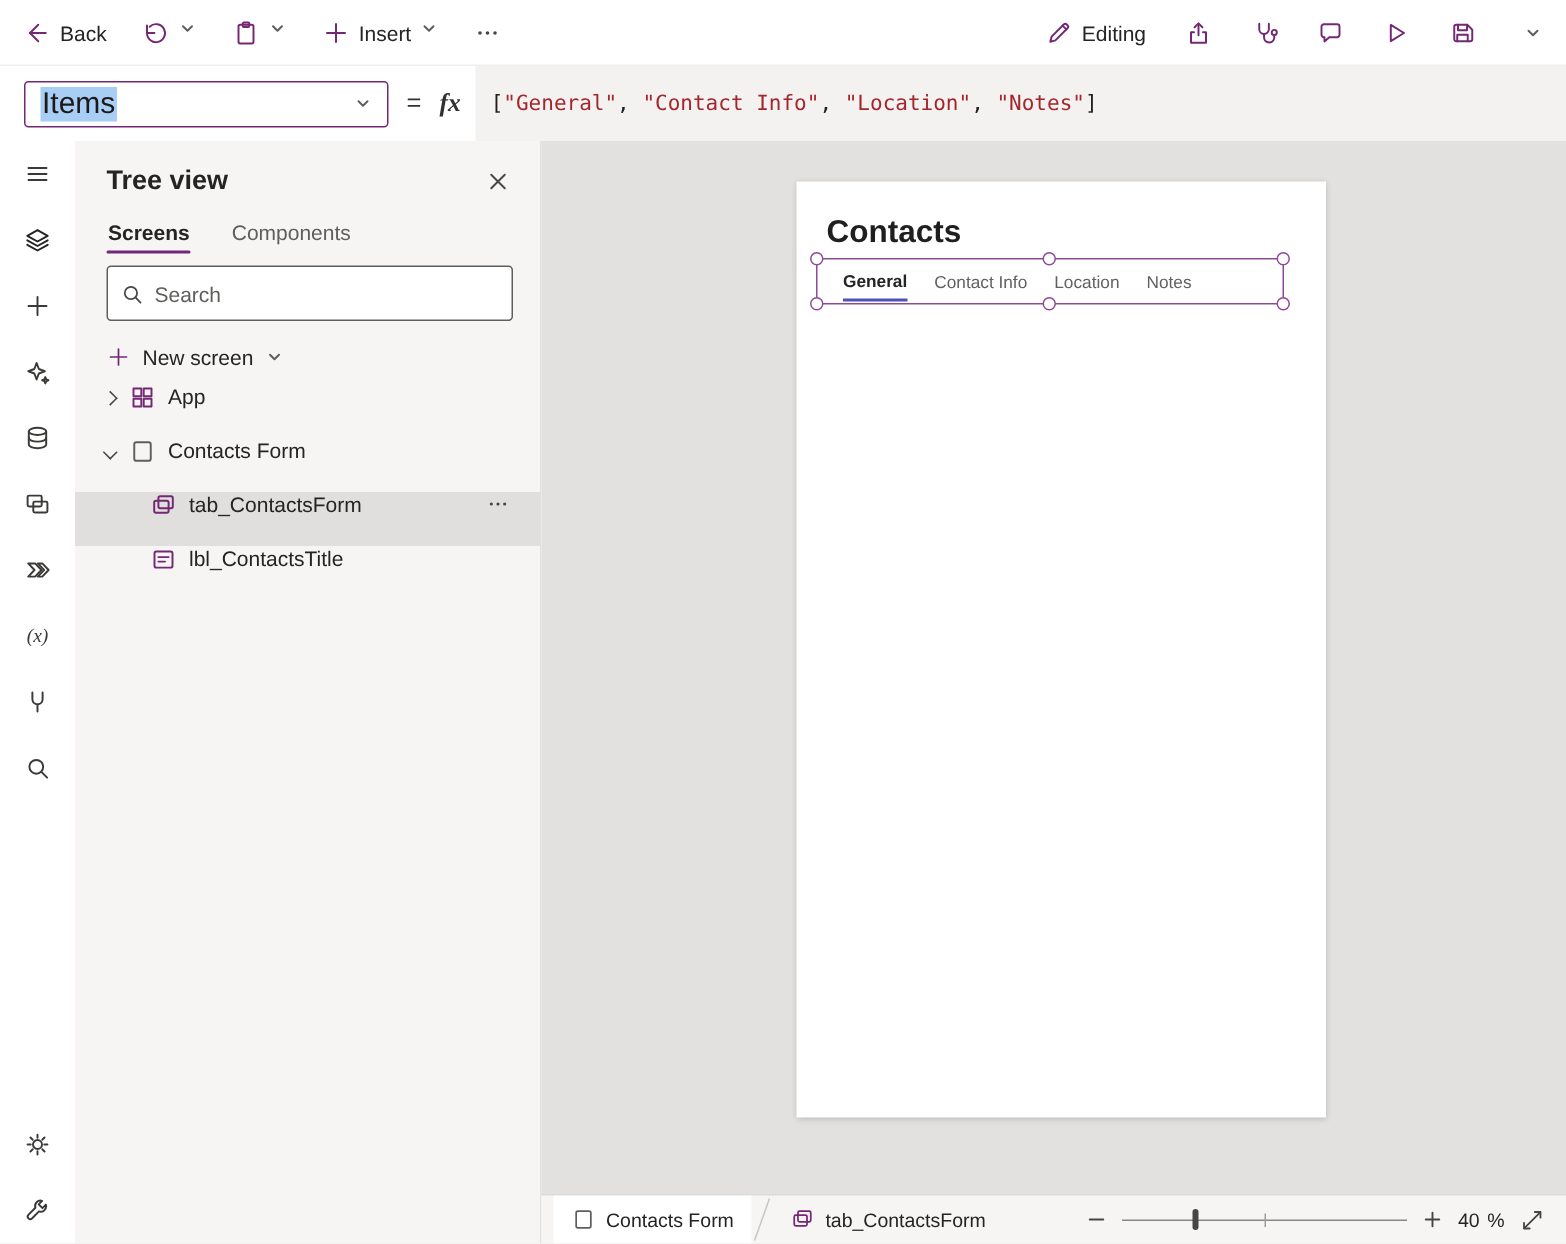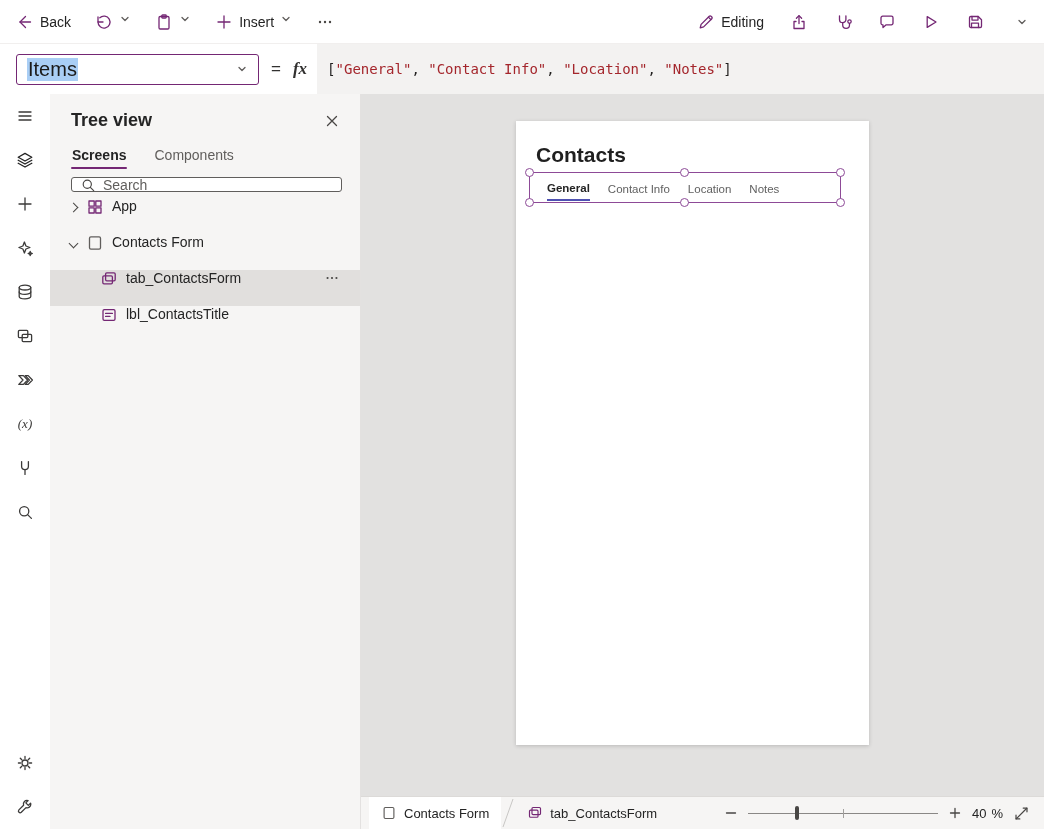--- a/index.html
+++ b/index.html
@@ -48,21 +48,21 @@
 
   
   .tree{width:311px;background:#f6f5f4;flex-shrink:0;display:flex;flex-direction:column;border-right:1px solid #e3e1e0;}
   .tree-head{display:flex;align-items:center;justify-content:space-between;padding:16px 20px 4px 21px;}
   .tree-title{font-size:18px;font-weight:700;color:#242424;}
   .tree-close{color:#484644;}
   .ttabs{display:flex;gap:26px;padding:4px 21px 0 21px;}
   .ttab{position:relative;padding:8px 1px 10px;font-size:14px;color:#605e5c;}
   .ttab.active{color:#242424;font-weight:700;}
   .ttab.active::after{content:"";position:absolute;left:0;right:0;bottom:4px;height:2.5px;border-radius:2px;background:var(--pivot-underline);}
-  .search-box{margin:4px 18px 6px 21px;height:15px;border:1px solid #605e5c;border-radius:3px;background:#fff;display:flex;align-items:center;padding:0 8px;gap:7px;}
+  .search-box{margin:4px 18px 6px 21px;height:37px;border:1px solid #605e5c;border-radius:3px;background:#fff;display:flex;align-items:center;padding:0 8px;gap:7px;}
   .search-box input{border:none;outline:none;flex:1;font:inherit;font-size:14px;color:#242424;background:transparent;}
   .search-box input::placeholder{color:#605e5c;}
   .search-box .ic{color:#484644;}
   .new-screen{height:36px;display:flex;align-items:center;gap:8px;padding:0 21px;color:#242424;}
   .new-screen .plus{color:var(--accent);}
   .new-screen .chev{color:#605e5c;}
   .trow{height:36px;display:flex;align-items:flex-start;padding-left:14px;position:relative;}
   .trow.child{padding-left:50px;}
   .trow.selected{background:#e1dfdd;}
   .trow .chevbtn{width:18px;height:18px;justify-content:center;color:#484644;margin-right:4px;}
@@ -70,21 +70,21 @@
   .trow .cicon.purple{color:var(--accent);}
   .trow .lab{font-size:14px;color:#242424;white-space:nowrap;}
   .trow .more{margin-left:auto;margin-right:20px;color:#484644;}
   .chevshape{width:7px;height:7px;border-right:1.5px solid #484644;border-bottom:1.5px solid #484644;display:inline-block;}
   .chevshape.right{transform:rotate(-45deg);}
   .chevshape.down{transform:rotate(45deg);}
 
   
   .canvascol{flex:1;display:flex;flex-direction:column;}
   .canvas-area{flex:1;background:#e2e1e0;position:relative;overflow:hidden;}
-  .phone{position:absolute;left:155px;top:27px;width:353px;height:624px;background:#fff;box-shadow:0 1px 4px rgba(0,0,0,.18);}
+  .phone{position:absolute;left:170px;top:27px;width:353px;height:624px;background:#fff;box-shadow:0 1px 4px rgba(0,0,0,.18);}
   .screen-title{position:absolute;left:20px;top:22px;font-size:21px;font-weight:700;color:#1f1f1f;}
   .sel{position:absolute;left:13px;top:51px;width:312px;height:31px;border:1px solid var(--selection);}
   .hd{position:absolute;width:9px;height:9px;border:1.5px solid var(--selection);background:#fff;border-radius:50%;}
   .hd.tl{left:-5px;top:-5px;} .hd.tm{left:calc(50% - 5px);top:-5px;} .hd.tr{right:-5px;top:-5px;}
   .hd.bl{left:-5px;bottom:-5px;} .hd.bm{left:calc(50% - 5px);bottom:-5px;} .hd.br{right:-5px;bottom:-5px;}
   .ptabs{display:flex;align-items:stretch;height:100%;padding-left:8px;}
   .ptab{display:flex;align-items:center;padding:0 9px;font-size:11.5px;color:#616161;}
   .ptab .tlabel{padding:8px 0 5px;}
   .ptab.active{color:#242424;font-weight:700;}
   .ptab.active .tlabel{border-bottom:2.5px solid var(--tab-underline);}
@@ -310,20 +310,29 @@
       <span class="ttab active">Screens</span>
       <span class="ttab">Components</span>
     </div>
     <div class="search-box">
       <svg class="ic" width="16" height="16" viewBox="0 0 18 18">
           <circle cx="8.2" cy="8.2" r="4.6"></circle>
           <path d="M11.6 11.6 L15.4 15.4"></path>
         </svg>
       <input type="text" placeholder="Search" style="">
     </div>
+    <button class="new-screen">
+      <svg class="ic plus" width="16" height="16" viewBox="0 0 18 18">
+          <path d="M9 3 v12 M3 9 h12"></path>
+        </svg>
+      <span>New screen</span>
+      <svg class="ic chev" width="12" height="12" viewBox="0 0 12 12">
+          <path d="M3 4.5 L6 7.5 L9 4.5"></path>
+        </svg>
+    </button>
 
     <div class="trow">
       <button class="chevbtn">
           <span class="chevshape right"></span>
         </button>
       <svg class="ic cicon purple" width="18" height="18" viewBox="0 0 18 18">
           <rect x="3" y="3" width="5.2" height="5.2"></rect>
           <rect x="9.8" y="3" width="5.2" height="5.2"></rect>
           <rect x="3" y="9.8" width="5.2" height="5.2"></rect>
           <rect x="9.8" y="9.8" width="5.2" height="5.2"></rect>

